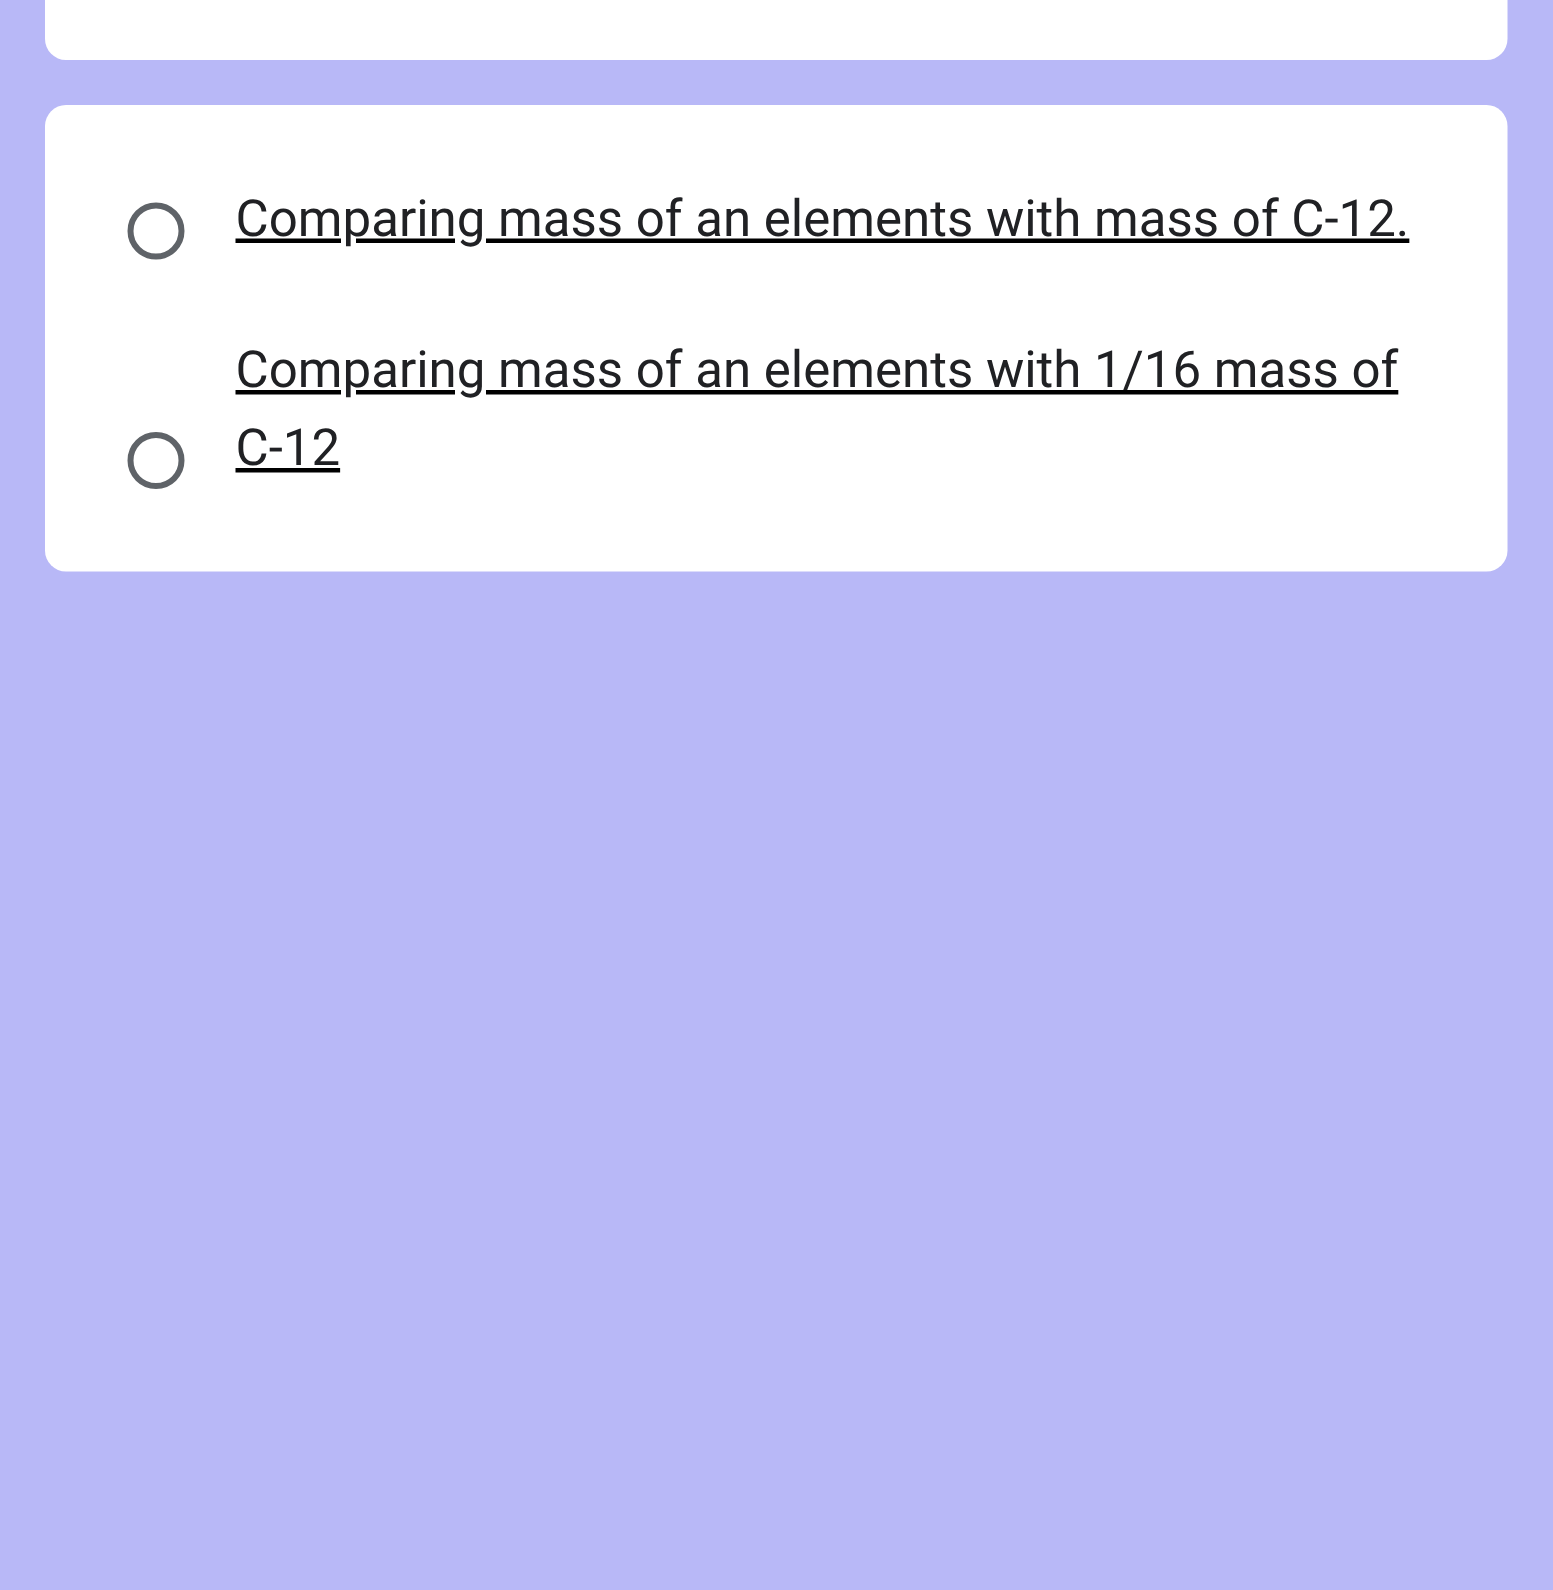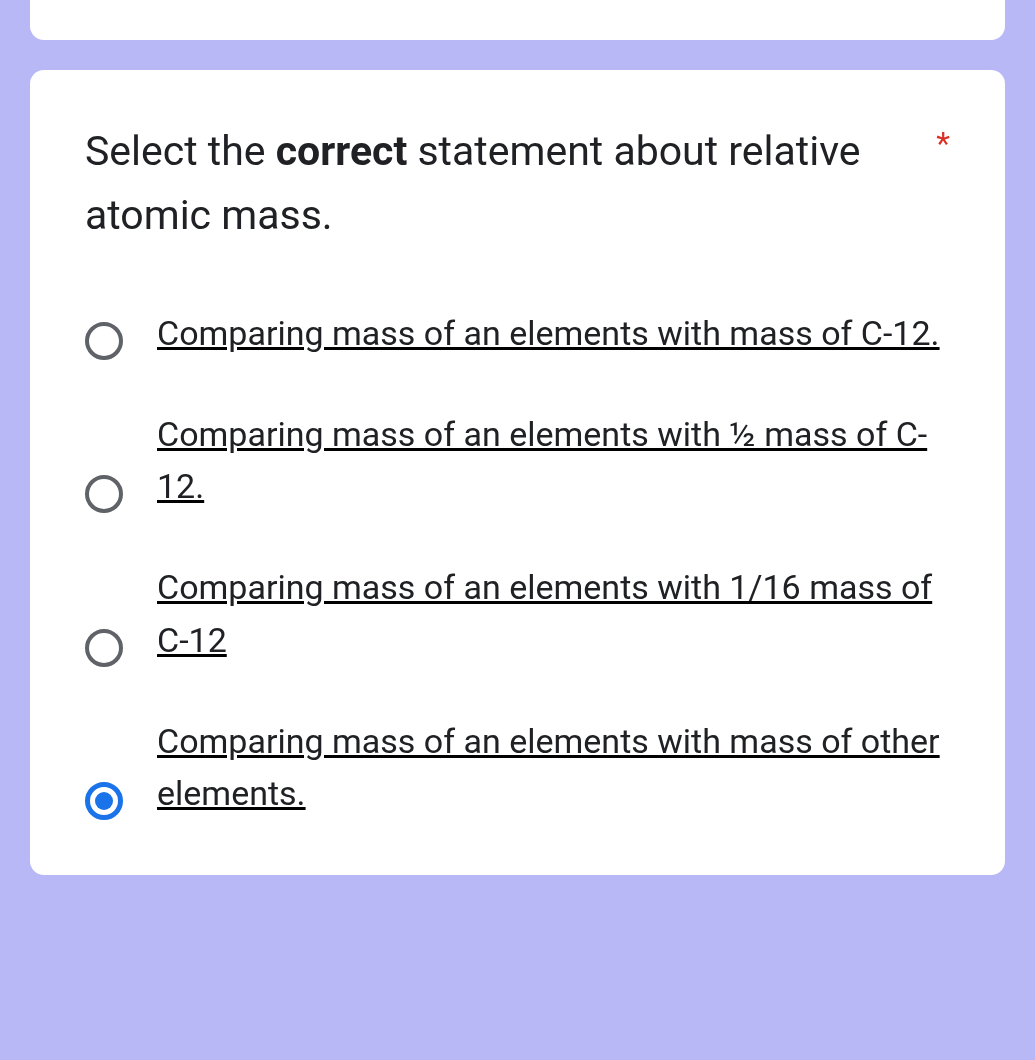--- a/index.html
+++ b/index.html
@@ -93,48 +93,30 @@
       font-weight: 400;
     }
   </style>
 </head>
 <body>
 
 <div class="container">
   <div class="card-top"></div>
 
   <div class="card">
-    <div class="question-header">
-      <div class="question-text">
-        <span>Select the </span><span class="bold">correct</span><span> statement about relative atomic mass.</span>
-      </div>
-      <div class="required-asterisk">*</div>
-    </div>
 
     <div class="option-row">
       <div class="radio-outer">
         
       </div>
       <div class="option-label">Comparing mass of an elements with mass of C-12.</div>
     </div>
 
-    <div class="option-row">
-      <div class="radio-outer">
-        
-      </div>
-      <div class="option-label">Comparing mass of an elements with ½ mass of C-12.</div>
-    </div>
 
     <div class="option-row">
       <div class="radio-outer">
         
       </div>
       <div class="option-label">Comparing mass of an elements with 1/16 mass of C-12</div>
     </div>
 
-    <div class="option-row">
-      <div class="radio-outer selected">
-        <div class="radio-inner"></div>
-      </div>
-      <div class="option-label">Comparing mass of an elements with mass of other elements.</div>
-    </div>
   </div>
 </div>
 
 </body></html>

